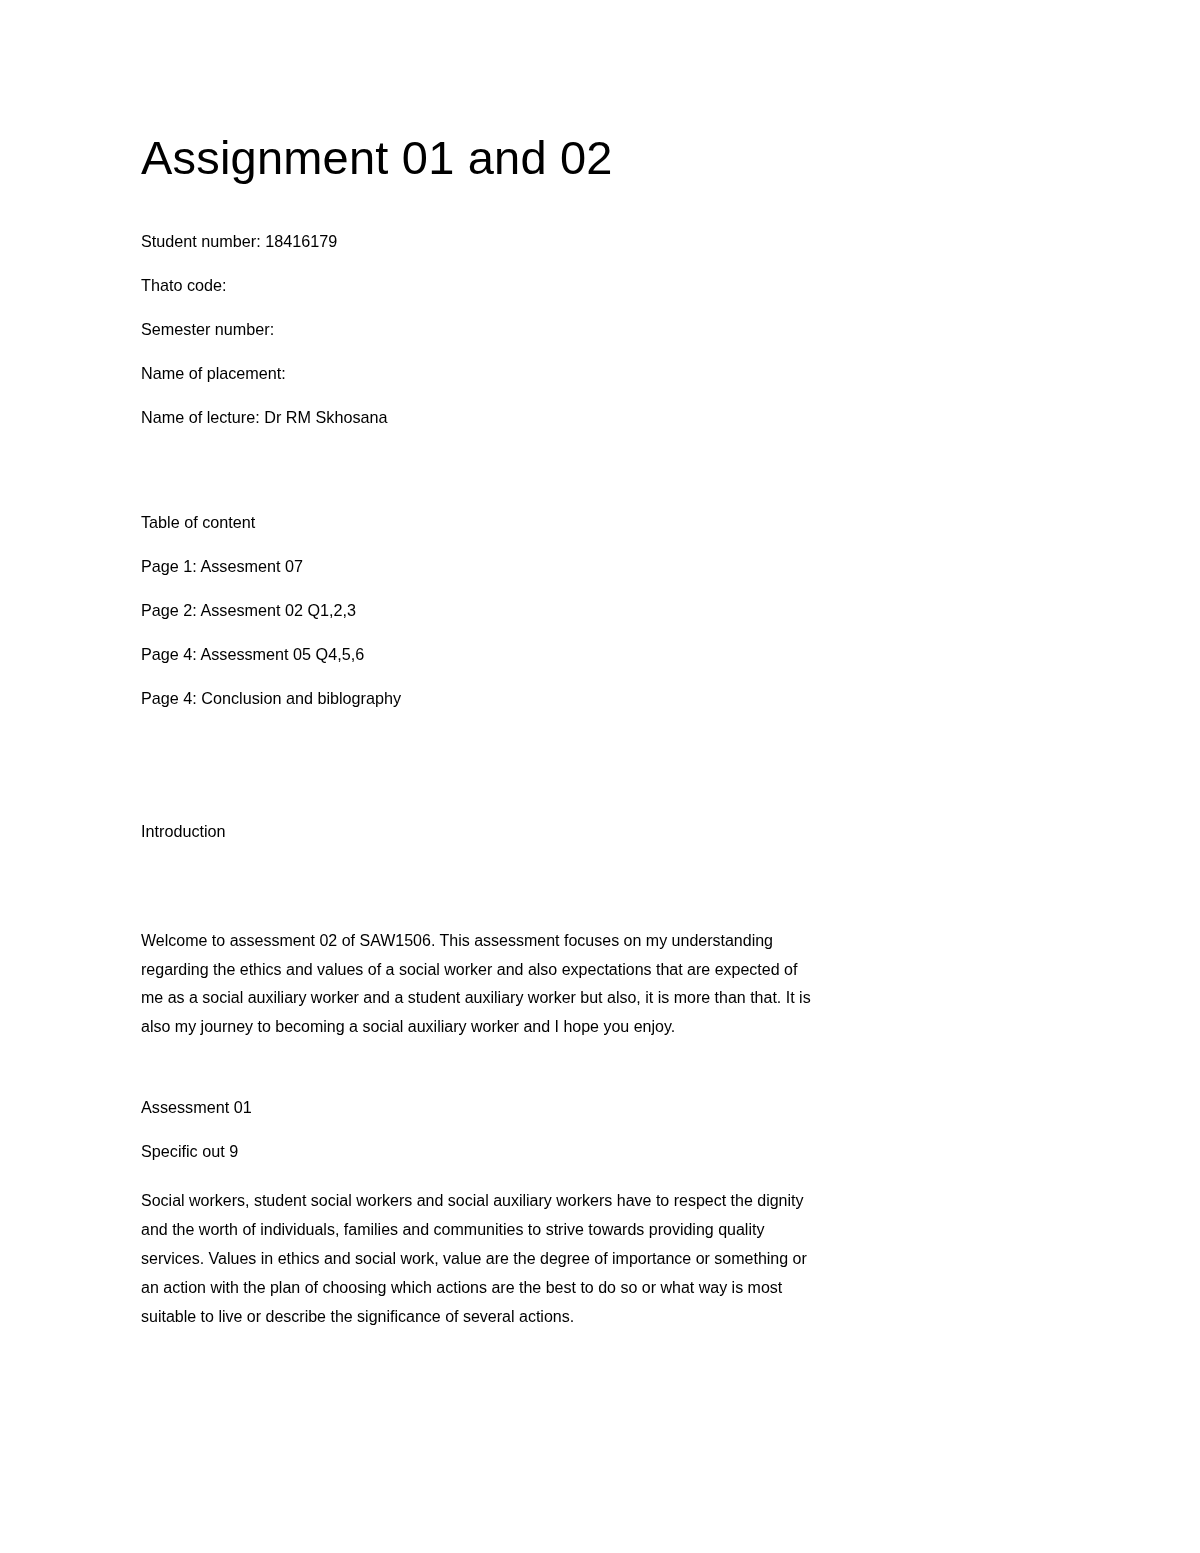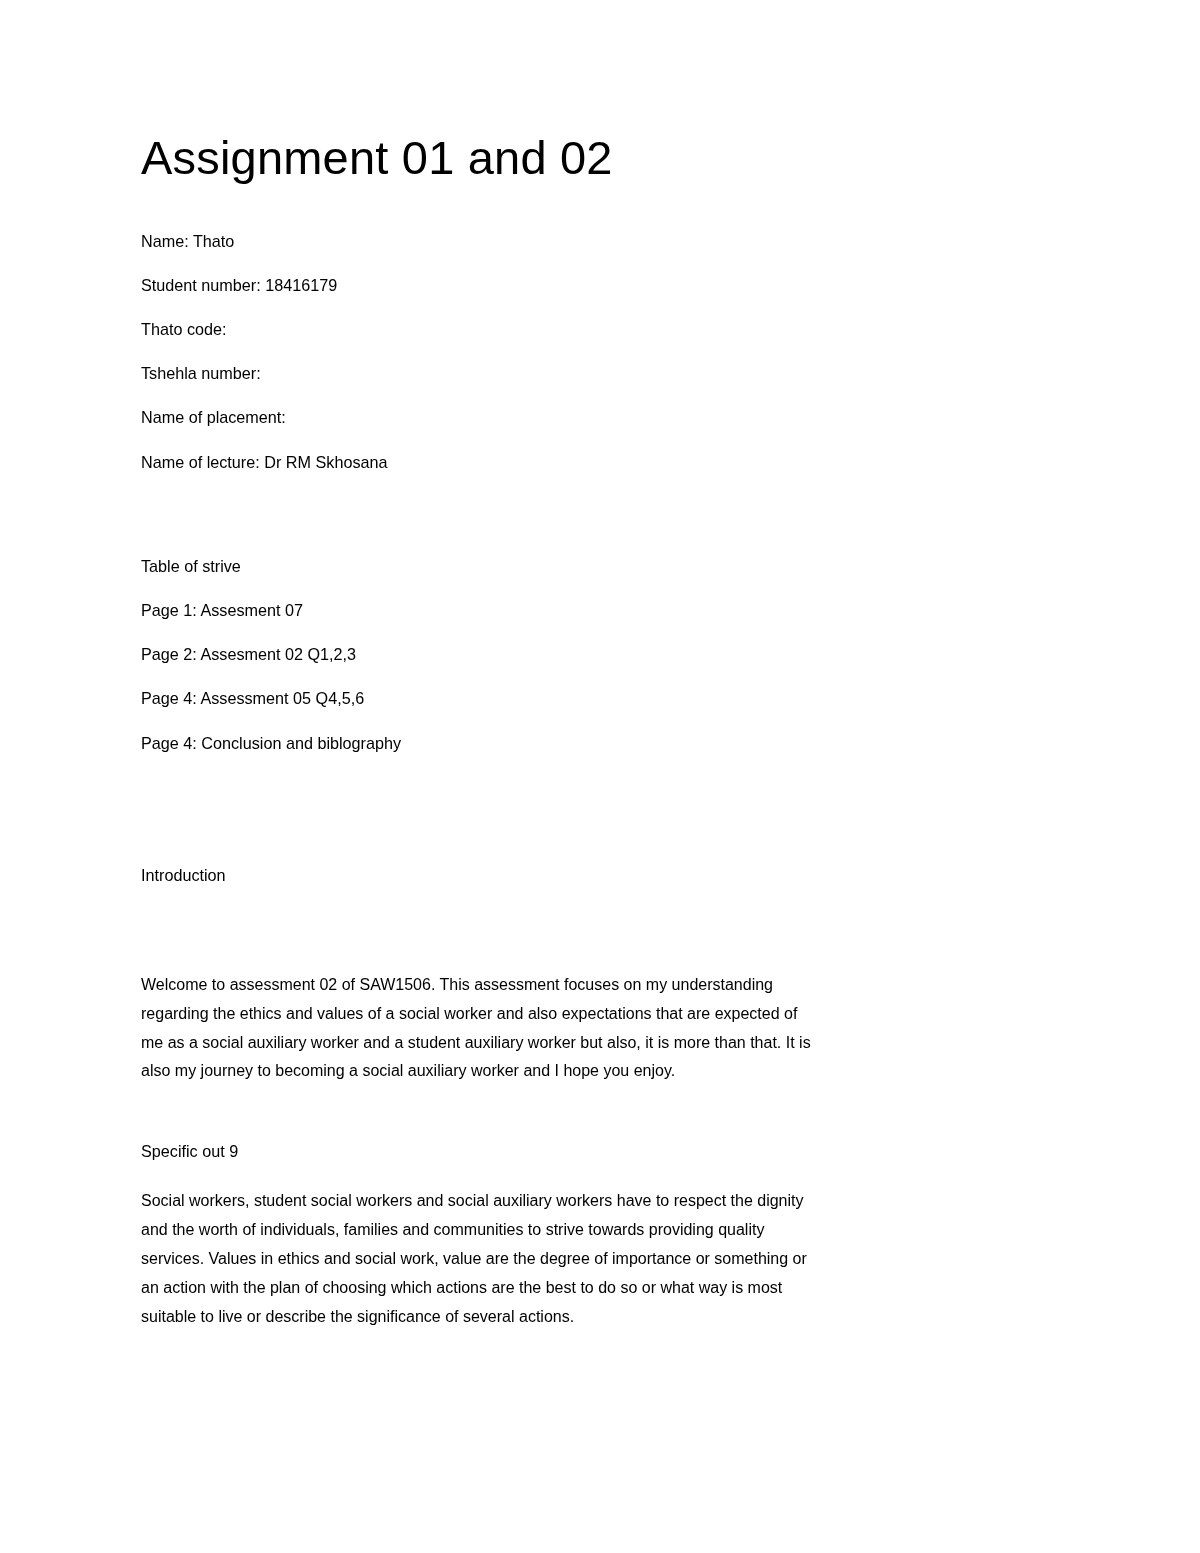--- a/index.html
+++ b/index.html
@@ -53,46 +53,46 @@
   .spacer-lg { height: 88px; }
 </style>
 </head>
 <body>
 
 <div class="page">
 
   <h1 class="doc-title">Assignment 01 and 02</h1>
 
   <div class="header-fields">
-    <p class="line">Name: Thato</p>
     <p class="line">Student number: 18416179</p>
     <p class="line">Thato code:</p>
-    <p class="line">Tshehla number:</p>
+    <p class="line">Semester number:</p>
     <p class="line">Name of placement:</p>
     <p class="line">Name of lecture: Dr RM Skhosana</p>
   </div>
 
   <div class="spacer-md"></div>
 
   <div class="toc-block">
-    <p class="line">Table of strive</p>
+    <p class="line">Table of content</p>
     <p class="line">Page 1: Assesment 07</p>
     <p class="line">Page 2: Assesment 02 Q1,2,3</p>
     <p class="line">Page 4: Assessment 05 Q4,5,6</p>
     <p class="line">Page 4: Conclusion and biblography</p>
   </div>
 
   <div class="spacer-lg"></div>
 
   <div class="intro-block">
     <p class="line">Introduction</p>
     <div class="spacer-md"></div>
     <p class="para">Welcome to assessment 02 of SAW1506. This assessment focuses on my understanding regarding the ethics and values of a social worker and also expectations that are expected of me as a social auxiliary worker and a student auxiliary worker but also, it is more than that. It is also my journey to becoming a social auxiliary worker and I hope you enjoy.</p>
   </div>
 
   <div class="spacer-sm"></div>
 
   <div class="assessment-block">
+    <p class="line">Assessment 01</p>
     <p class="line">Specific out 9</p>
     <p class="para">Social workers, student social workers and social auxiliary workers have to respect the dignity and the worth of individuals, families and communities to strive towards providing quality services. Values in ethics and social work, value are the degree of importance or something or an action with the plan of choosing which actions are the best to do so or what way is most suitable to live or describe the significance of several actions.</p>
   </div>
 
 </div>
 
 </body></html>

